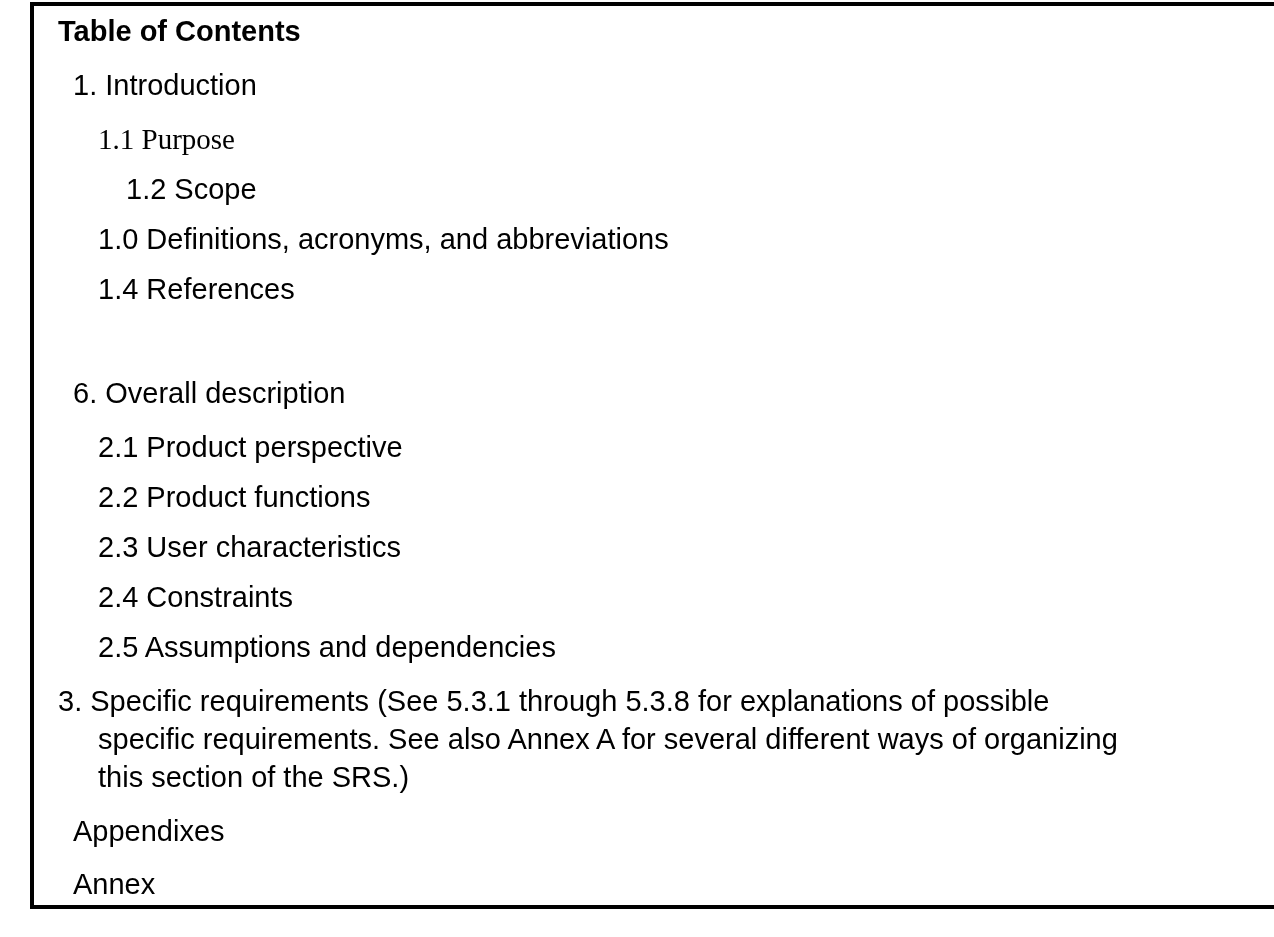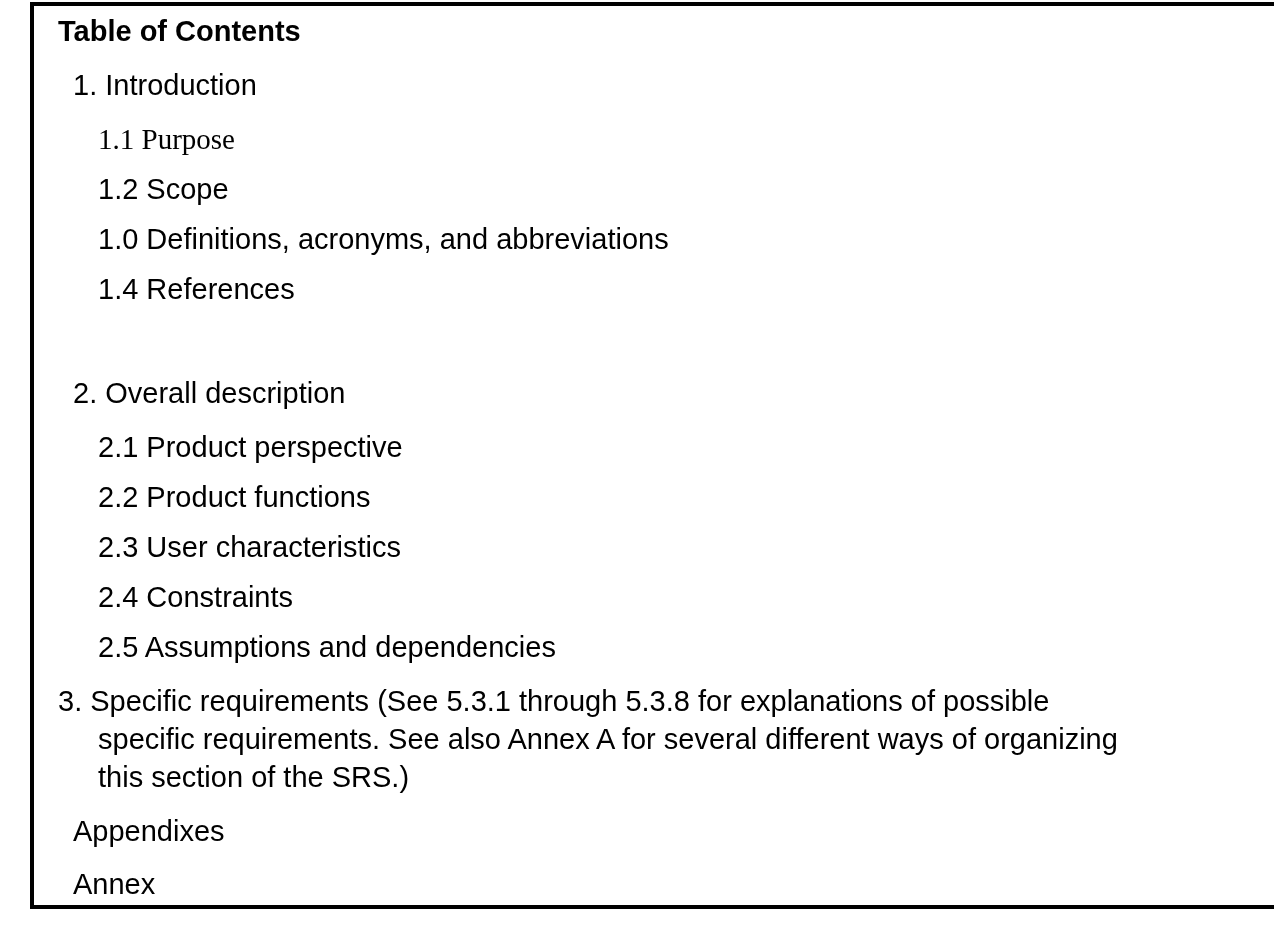--- a/index.html
+++ b/index.html
@@ -59,24 +59,24 @@
     }
   </style>
 </head>
 <body>
 
 <div class="toc-box">
   <div class="toc-title">Table of Contents</div>
 
   <div class="toc-item lvl1" style="top:62px;">1. Introduction</div>
   <div class="toc-item lvl2" style="top:116px;font-family:Liberation Serif, serif;">1.1 Purpose</div>
-  <div class="toc-item lvl2" style="top:166px;">1.2 Scope</div>
+  <div class="toc-item lvl2" style="top:166px;margin-left:28px;">1.2 Scope</div>
   <div class="toc-item lvl2" style="top:216px;">1.0 Definitions, acronyms, and abbreviations</div>
   <div class="toc-item lvl2" style="top:266px;">1.4 References</div>
-  <div class="toc-item lvl1" style="top:370px;">2. Overall description</div>
+  <div class="toc-item lvl1" style="top:370px;">6. Overall description</div>
   <div class="toc-item lvl2" style="top:424px;">2.1 Product perspective</div>
   <div class="toc-item lvl2" style="top:474px;">2.2 Product functions</div>
   <div class="toc-item lvl2" style="top:524px;">2.3 User characteristics</div>
   <div class="toc-item lvl2" style="top:574px;">2.4 Constraints</div>
   <div class="toc-item lvl2" style="top:624px;">2.5 Assumptions and dependencies</div>
 
   <div class="toc-multiline" style="top:676px;">
     <span class="line">3. Specific requirements (See 5.3.1 through 5.3.8 for explanations of possible</span>
     <span class="line cont">specific requirements. See also Annex A for several different ways of organizing</span>
     <span class="line cont">this section of the SRS.)</span>

